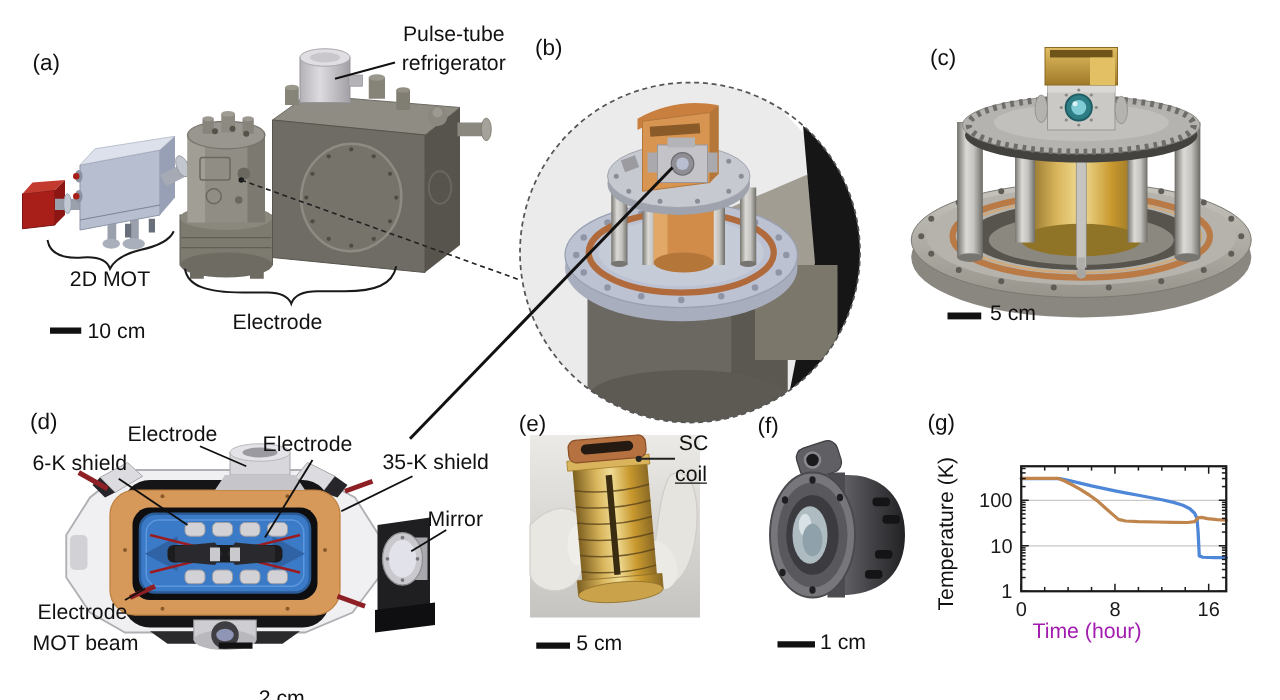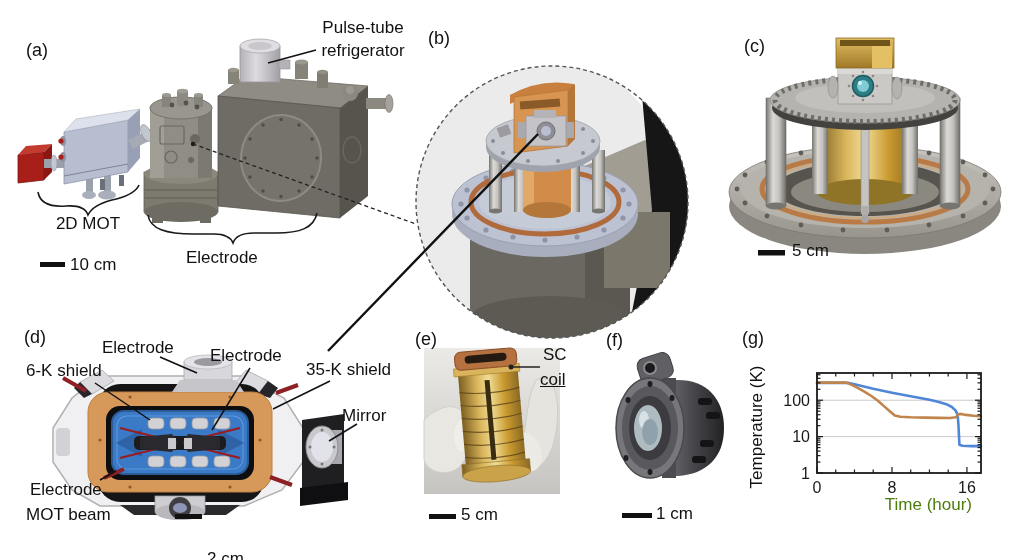--- a/index.html
+++ b/index.html
@@ -5,22 +5,22 @@
   html,body{margin:0;padding:0;background:#fff;}
   #stage{position:relative;width:1024px;height:560px;background:#ffffff;overflow:hidden;
          font-family:"Liberation Sans",sans-serif;}
   #fig-svg{position:absolute;left:0;top:0;}
   .lbl{position:absolute;font-size:17px;color:#111;white-space:nowrap;line-height:20px;}
   .pl{position:absolute;font-size:18px;color:#111;white-space:nowrap;}
   .ctr{text-align:center;}
   .ptr-block span{display:block;line-height:23px;}
   #g-ylabel{position:absolute;left:672px;top:417px;width:170px;height:20px;text-align:center;
             transform:rotate(-90deg);font-size:17px;color:#111;}
-  #g-xlabel{position:absolute;left:826px;top:495px;width:146px;text-align:right;
-            font-size:17px;color:#4d7c0f;}
+  #g-xlabel{position:absolute;left:826px;top:495px;width:146px;text-align:left;
+            font-size:17px;color:#a21caf;}
 </style>
 </head>
 <body>
 
 <div id="stage">
 
 <svg id="fig-svg" width="1024" height="560" viewBox="0 0 1024 560">
   <defs>
     <linearGradient id="gSteelH" x1="0" y1="0" x2="1" y2="0">
       <stop offset="0" stop-color="#77756f"></stop>

